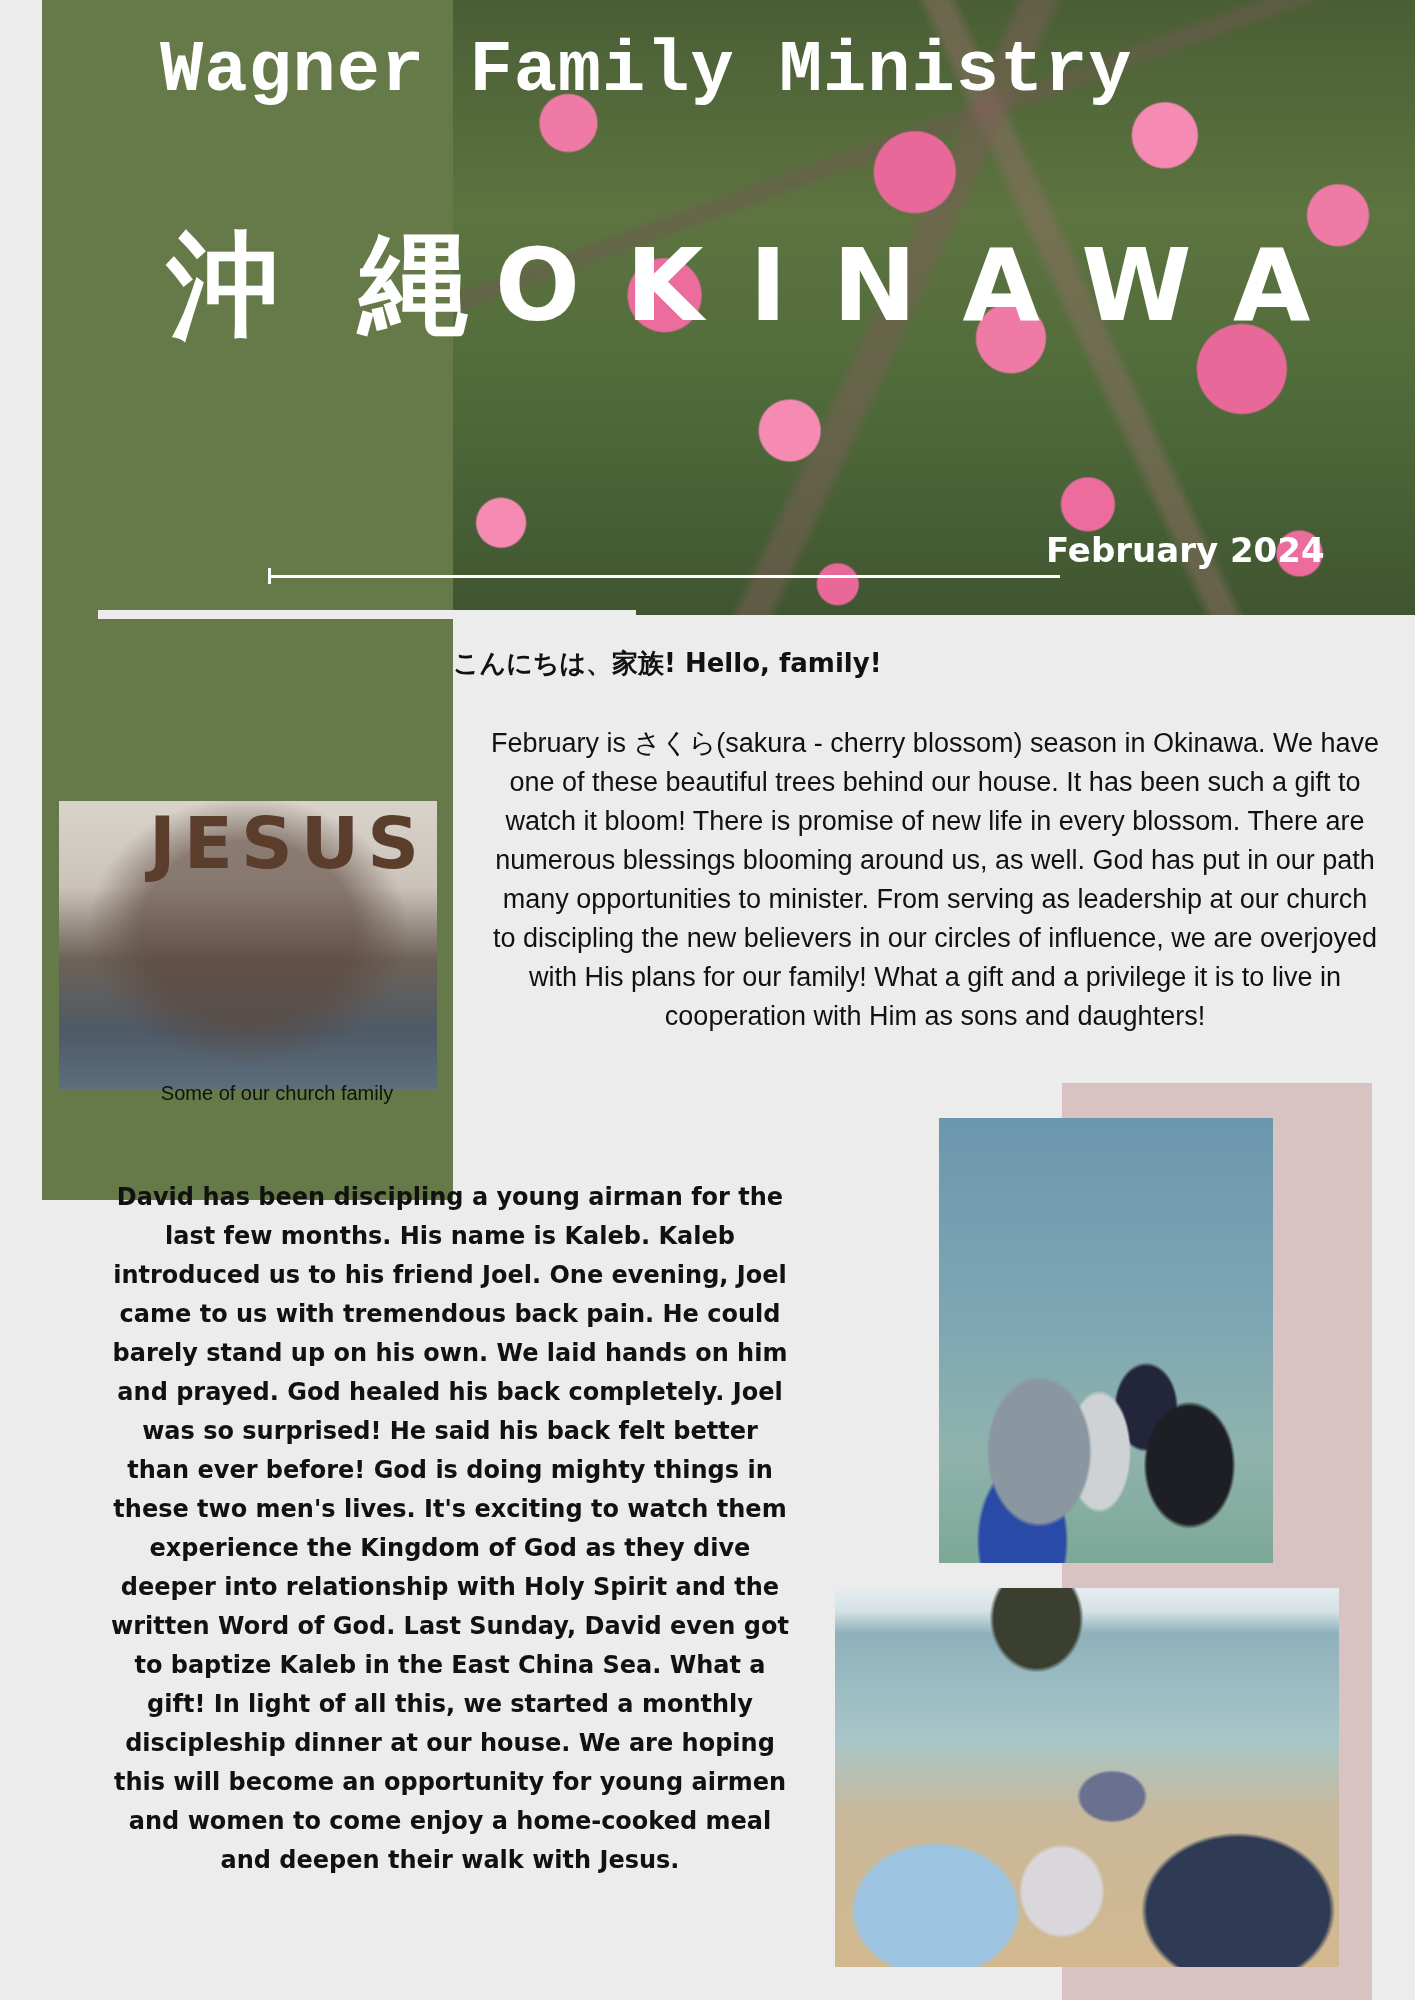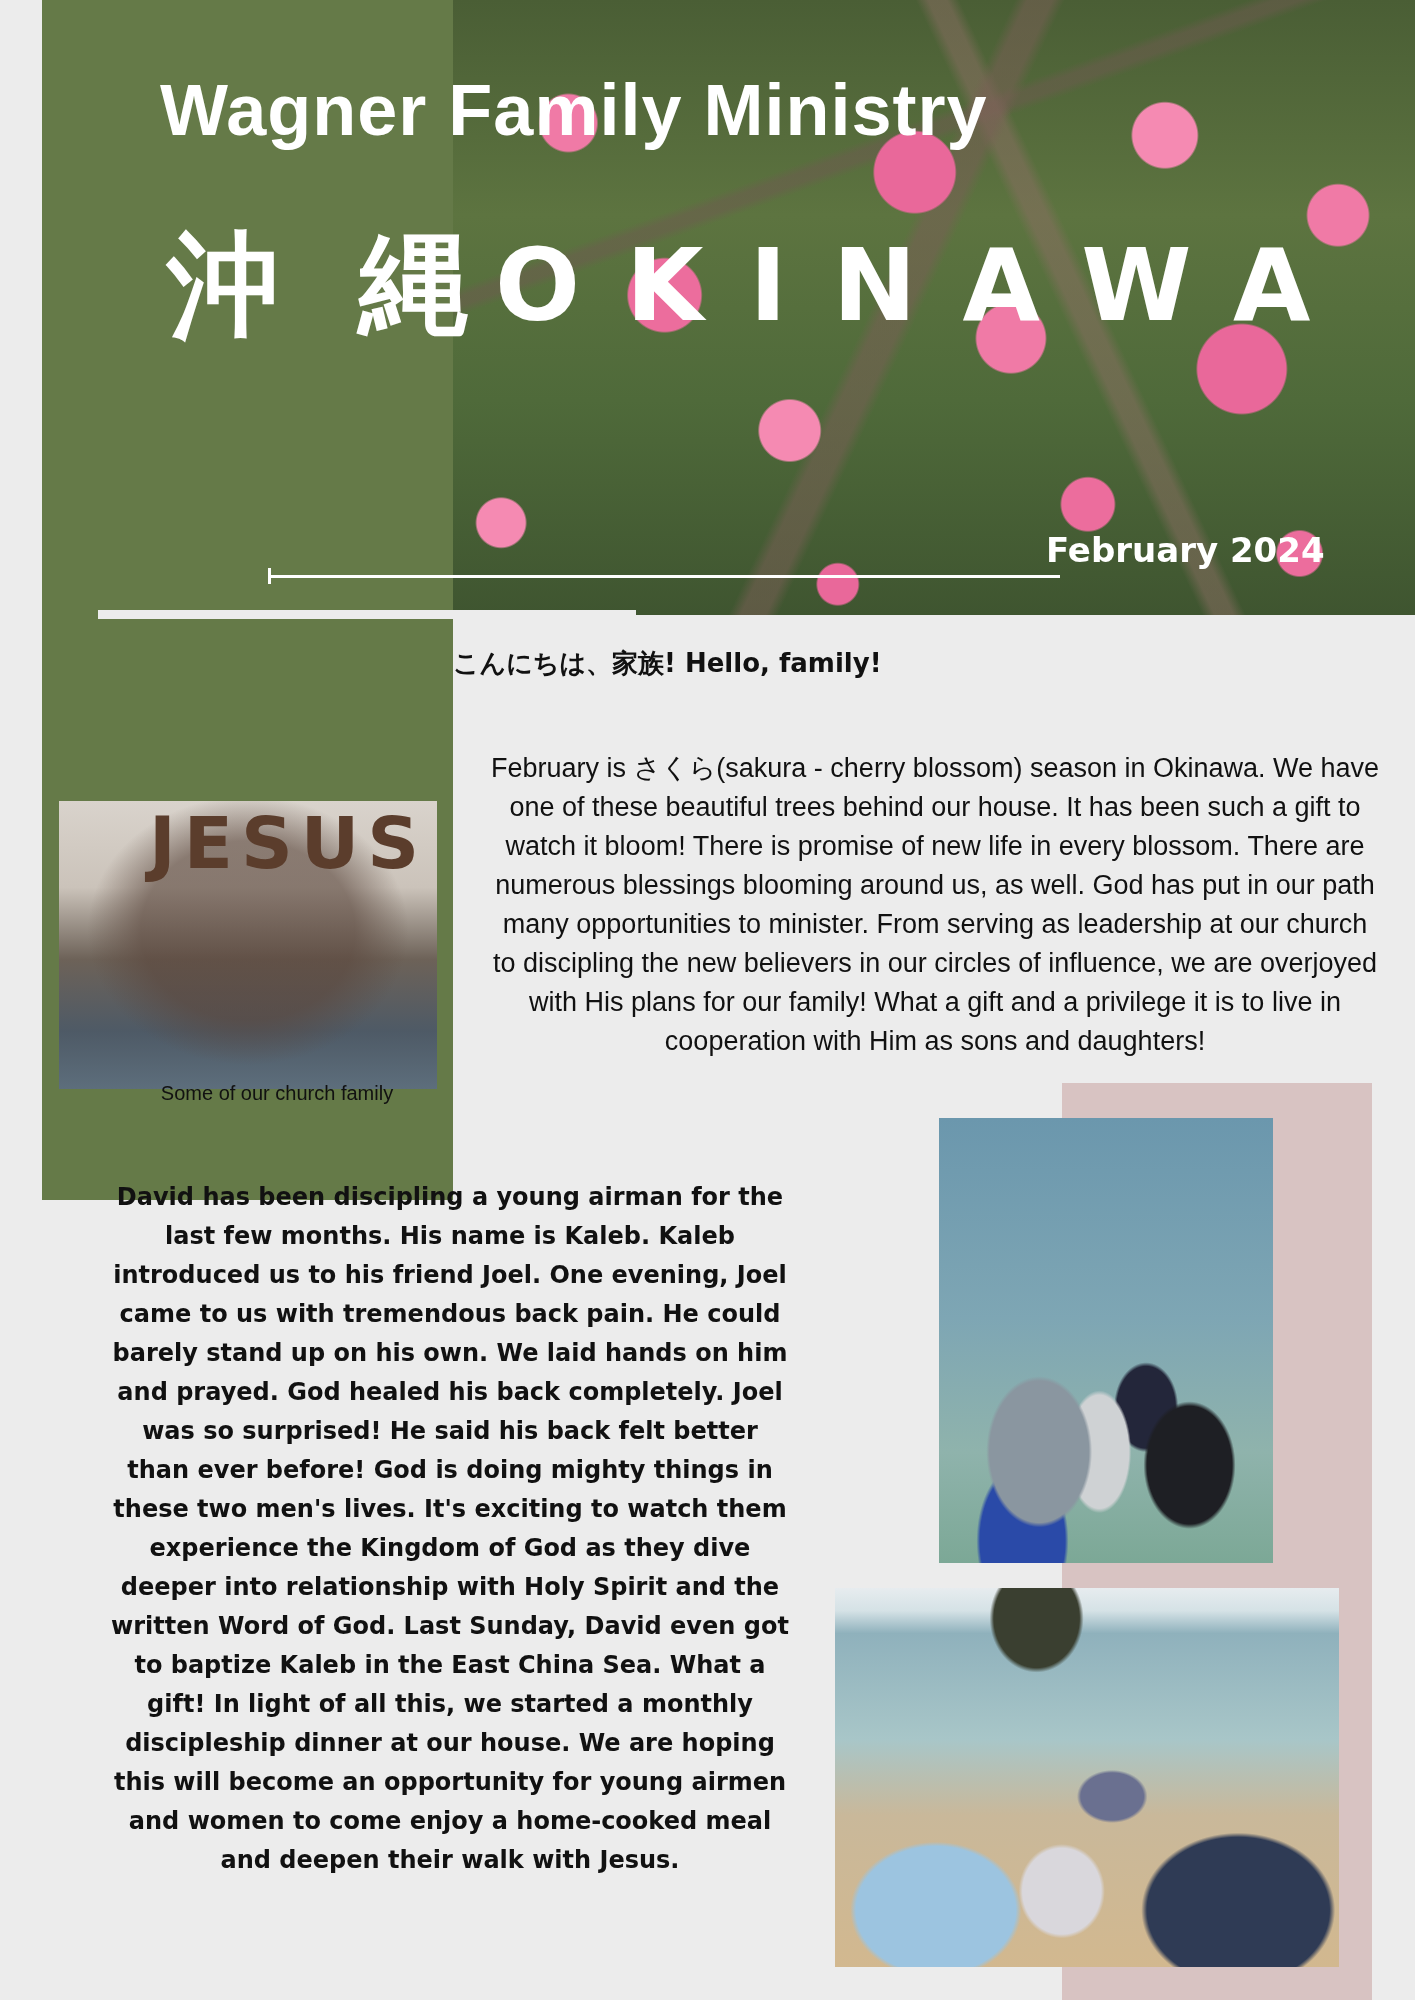--- a/index.html
+++ b/index.html
@@ -28,22 +28,22 @@
       radial-gradient(circle at 88% 90%, #ec6d9d 0 22px, transparent 24px),
       radial-gradient(circle at 5% 85%, #f58ab2 0 24px, transparent 26px),
       radial-gradient(circle at 40% 95%, #e9689a 0 20px, transparent 22px),
       linear-gradient(115deg, transparent 45%, rgba(120,95,85,.55) 46%, rgba(120,95,85,.55) 48%, transparent 49%),
       linear-gradient(65deg, transparent 60%, rgba(140,110,100,.5) 61%, rgba(140,110,100,.5) 62.5%, transparent 63.5%),
       linear-gradient(160deg, transparent 30%, rgba(110,90,80,.5) 31%, rgba(110,90,80,.5) 32%, transparent 33%),
       linear-gradient(180deg, #4a5e35 0%, #5d7440 35%, #4f6a3a 65%, #3f5530 100%);
   }
   .title {
     position:absolute; left:160px; top:30px;
-    font-family:Liberation Sans, sans-serif; font-weight:bold;
-    font-size:72px; color:#ffffff; letter-spacing:1px; white-space:nowrap;margin-top:39px;
+    font-family:Liberation Mono, monospace; font-weight:bold;
+    font-size:72px; color:#ffffff; letter-spacing:1px; white-space:nowrap;
   }
   .okinawa-row {
     position:absolute; left:168px; top:210px; white-space:nowrap;
     color:#ffffff; font-weight:bold;
   }
   .kanji { font-size:112px; letter-spacing:20px; vertical-align:middle; }
   .okinawa { font-size:100px; letter-spacing:46px; vertical-align:middle; margin-left:4px;margin-top:20px; }
   .date {
     position:absolute; left:1046px; top:530px;
     font-size:34px; font-weight:bold; color:#ffffff; white-space:nowrap;
@@ -57,21 +57,21 @@
   .thick-bar {
     position:absolute; left:98px; top:610px; width:538px; height:9px; background:#ececec;
   }
   .greeting {
     position:absolute; left:453px; width:962px; top:646px; text-align:left;
     font-size:26px; font-weight:bold; color:#111;
   }
   .intro {
     position:absolute; left:488px; width:894px; top:724px; text-align:center;
     font-family:"Liberation Sans", sans-serif;
-    font-size:27px; line-height:39px; color:#111;margin-top:25px;
+    font-size:27px; line-height:39px; color:#111;
   }
   .church-photo {
     position:absolute; left:59px; top:784px; width:378px; height:288px;
     background:
       radial-gradient(ellipse at 50% 45%, rgba(90,70,60,.6) 0 40%, transparent 60%),
       linear-gradient(180deg, #d9d3cc 0%, #cbc3ba 30%, #6d6258 55%, #4e5a66 80%, #5d6e7c 100%);
     overflow:hidden;
     margin-top:17px;
   }
   .church-photo .jesus-sign {

